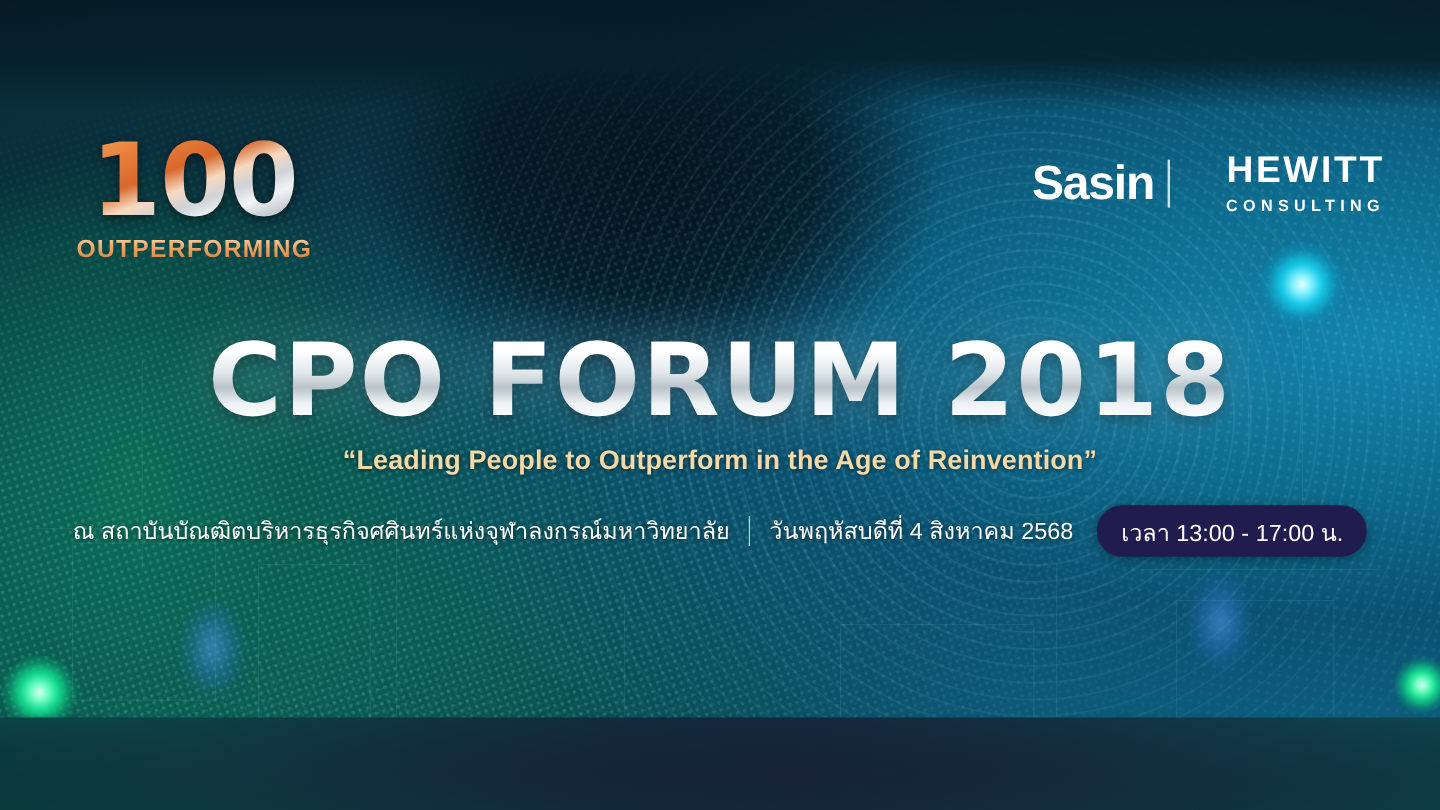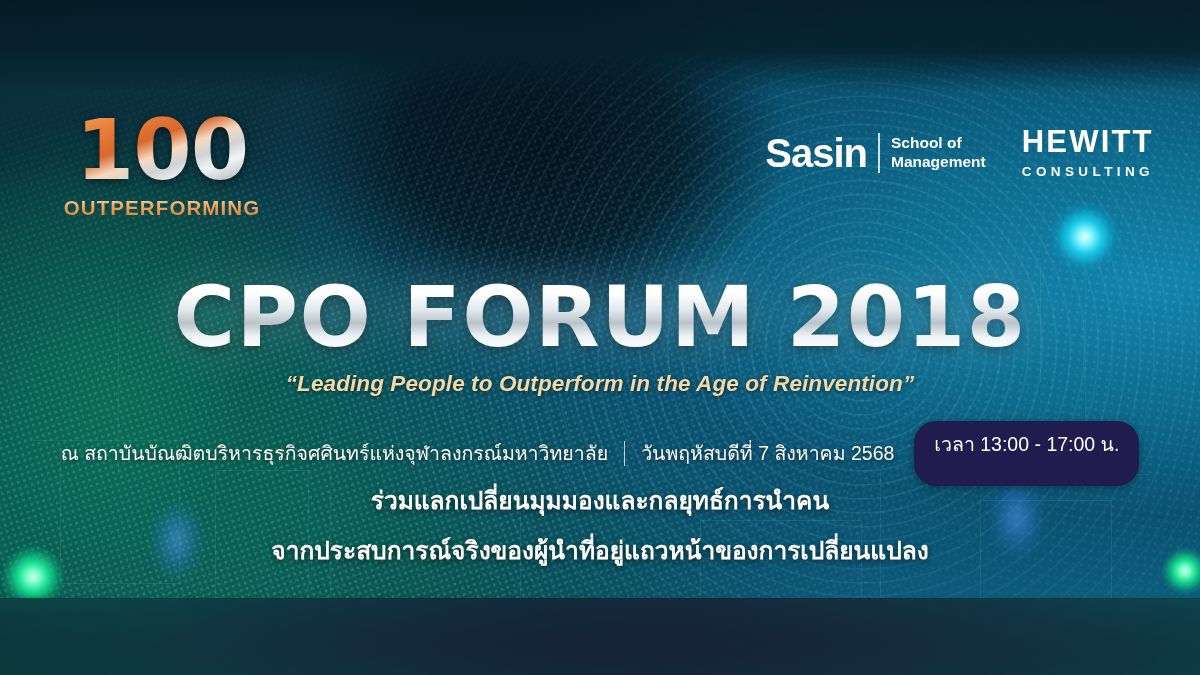--- a/index.html
+++ b/index.html
@@ -142,60 +142,60 @@
     -webkit-background-clip:text;background-clip:text;color:transparent;
     -webkit-text-fill-color:transparent;
   }
 
   
   .partners{position:absolute;right:46px;top:126px;display:flex;align-items:center;gap:36px;}
   .sasin{display:flex;align-items:center;color:#fff;}
   .sasin .word{font-size:40px;font-weight:700;letter-spacing:-1px;line-height:1;}
   .sasin .rule{width:2px;height:40px;background:rgba(255,255,255,.8);margin:0 11px;}
   .sasin .sub{font-size:15.5px;font-weight:700;line-height:1.18;}
-  .hewitt{color:#fff;text-align:left;}
+  .hewitt{color:#fff;text-align:right;}
   .hewitt .w1{font-size:31px;font-weight:700;letter-spacing:2.2px;line-height:1;}
   .hewitt .w2{font-size:13.5px;font-weight:700;letter-spacing:4.4px;margin-top:7px;}
 
   
   .title-wrap{position:absolute;left:0;right:0;top:268px;text-align:center;}
   .title{
     display:inline-block;
     font-size:84px;font-weight:700;letter-spacing:1.5px;
     font-family:"DejaVu Sans","Liberation Sans",sans-serif;
     background:linear-gradient(180deg,#ffffff 0%,#ffffff 26%,#dfe6ea 44%,#b9c3c9 56%,#eef3f5 70%,#ffffff 86%,#cfd7dc 100%);
     -webkit-background-clip:text;background-clip:text;color:transparent;
     -webkit-text-fill-color:transparent;
     filter:drop-shadow(0 0 22px rgba(160,230,255,.40)) drop-shadow(0 3px 6px rgba(0,0,0,.45));
   }
 
   .tagline{
     position:absolute;left:0;right:0;top:371px;text-align:center;
-    font-style:italic;font-weight:700;font-size:22.5px;letter-spacing:.1px;
+    font-weight:700;font-size:22.5px;letter-spacing:.1px;
     color:#f3d9a8;
     text-shadow:0 1px 4px rgba(0,0,0,.55);
   }
 
   
   .venue-row{
     position:absolute;left:0;right:0;top:421px;
     display:flex;align-items:center;justify-content:center;gap:0;
   }
   .venue,.date{
     color:#ffffff;font-size:19.5px;font-weight:400;
     text-shadow:0 1px 4px rgba(0,0,0,.55);
     font-family:"Liberation Sans","DejaVu Sans",sans-serif;
     white-space:nowrap;
   }
   .sep{width:1px;height:25px;background:rgba(255,255,255,.72);margin:0 16px;}
   .time-pill{
     margin-left:20px;
     background:#201c4e;
     border-radius:22px;
-    padding:8px 20px 26px;
+    padding:8px 20px 4px;
     color:#fff;font-size:19.5px;white-space:nowrap;
     box-shadow:0 2px 10px rgba(0,0,0,.35);
   }
 
   .body-copy{position:absolute;left:0;right:0;top:481px;text-align:center;}
   .body-copy .bl{
     color:#fff;font-weight:700;
     text-shadow:0 2px 6px rgba(0,0,0,.6);
     font-family:"Liberation Sans","DejaVu Sans",sans-serif;
   }
@@ -246,43 +246,35 @@
 
     <div class="logo100">
       <div class="num">100</div>
       <div class="l1">OUTPERFORMING</div>
     </div>
 
     <div class="partners">
       <div class="sasin">
         <div class="word">Sasin</div>
         <div class="rule"></div>
-        <div>
-          <div class="sub">School of</div>
-          <div class="sub">Management</div>
-        </div>
       </div>
       <div class="hewitt">
         <div class="w1">HEWITT</div>
         <div class="w2">CONSULTING</div>
       </div>
     </div>
 
     <div class="title-wrap">
       <div class="title">CPO FORUM 2018</div>
     </div>
 
     <div class="tagline">“Leading People to Outperform in the Age of Reinvention”</div>
 
     <div class="venue-row">
       <div class="venue">ณ สถาบันบัณฒิตบริหารธุรกิจศศินทร์แห่งจุฬาลงกรณ์มหาวิทยาลัย</div>
       <div class="sep"></div>
-      <div class="date">วันพฤหัสบดีที่ 7 สิงหาคม 2568</div>
+      <div class="date">วันพฤหัสบดีที่ 4 สิงหาคม 2568</div>
       <div class="time-pill">เวลา 13:00 -  17:00 น.</div>
     </div>
 
-    <div class="body-copy">
-      <div class="bl bl1">ร่วมแลกเปลี่ยนมุมมองและกลยุทธ์การนำคน</div>
-      <div class="bl bl2">จากประสบการณ์จริงของผู้นำที่อยู่แถวหน้าของการเปลี่ยนแปลง</div>
-    </div>
 
   </div>
 </div>
 
 </body></html>

